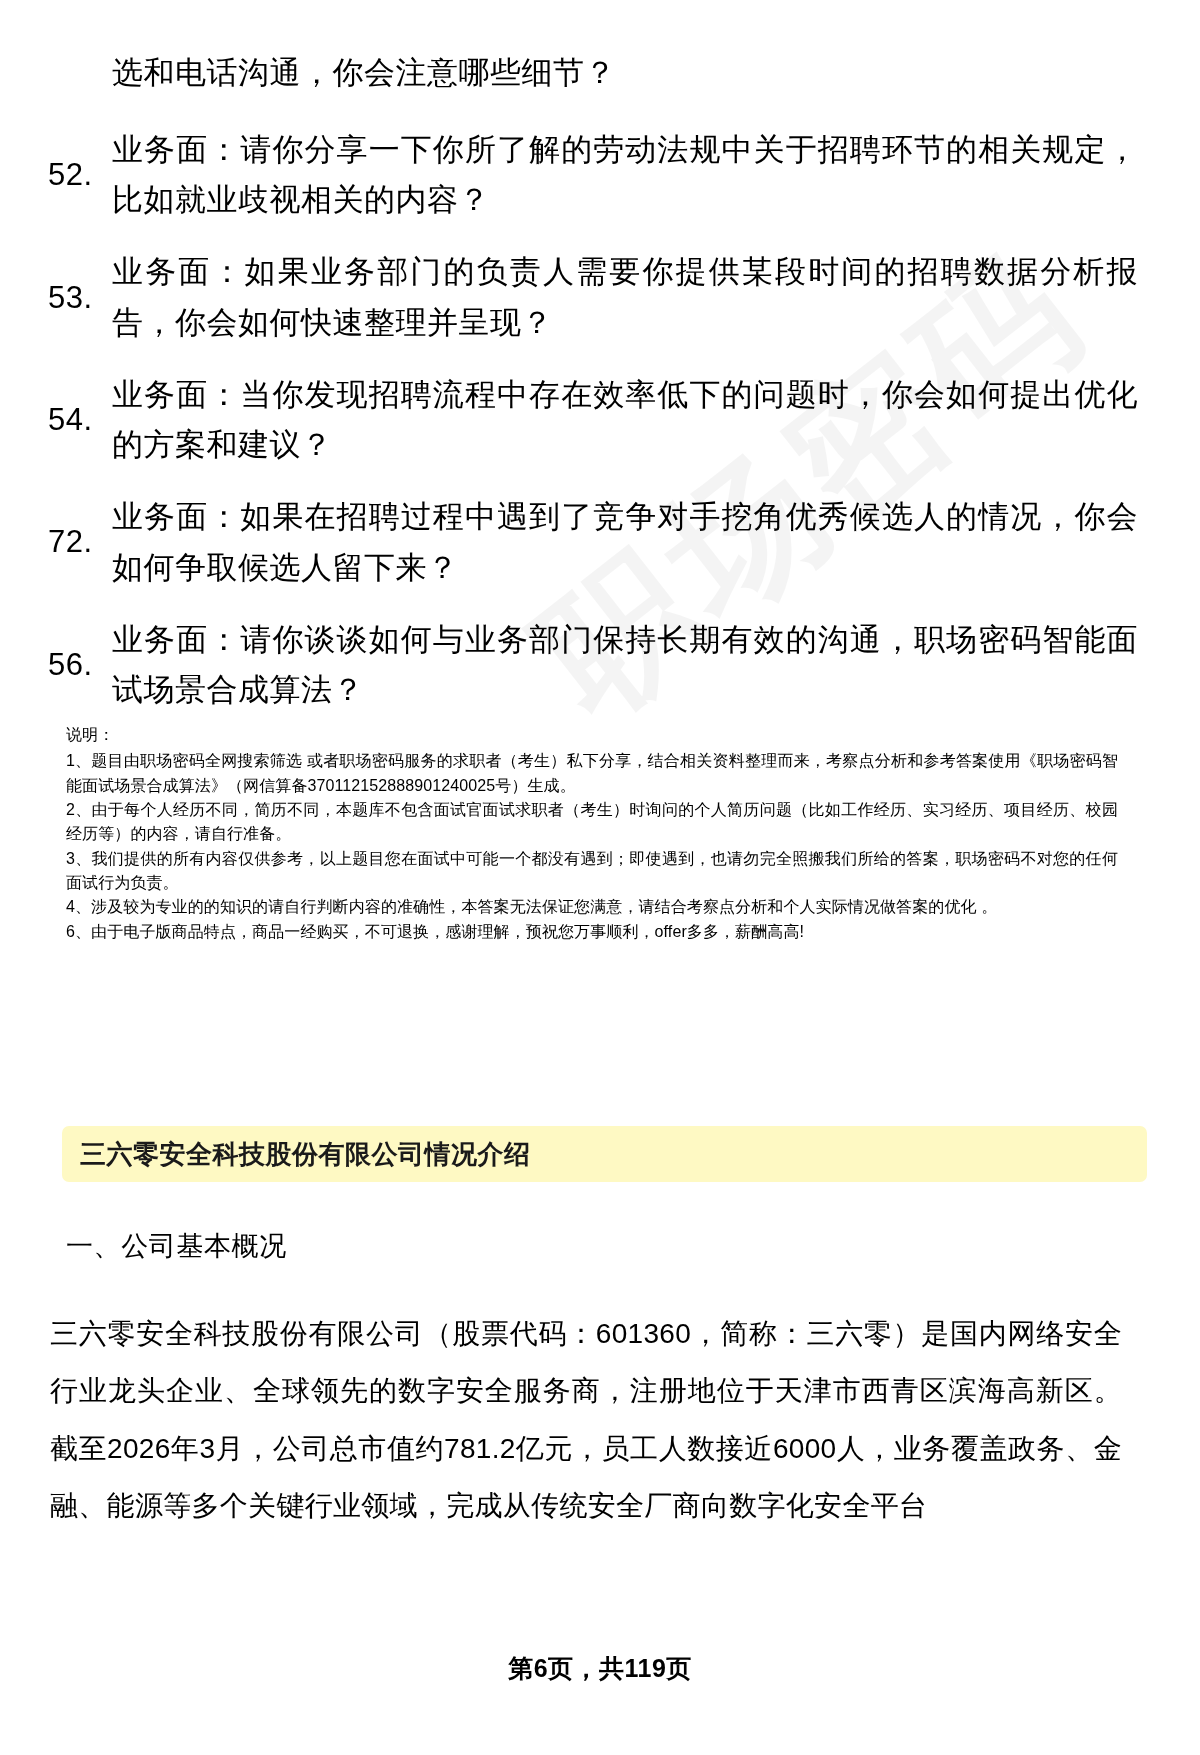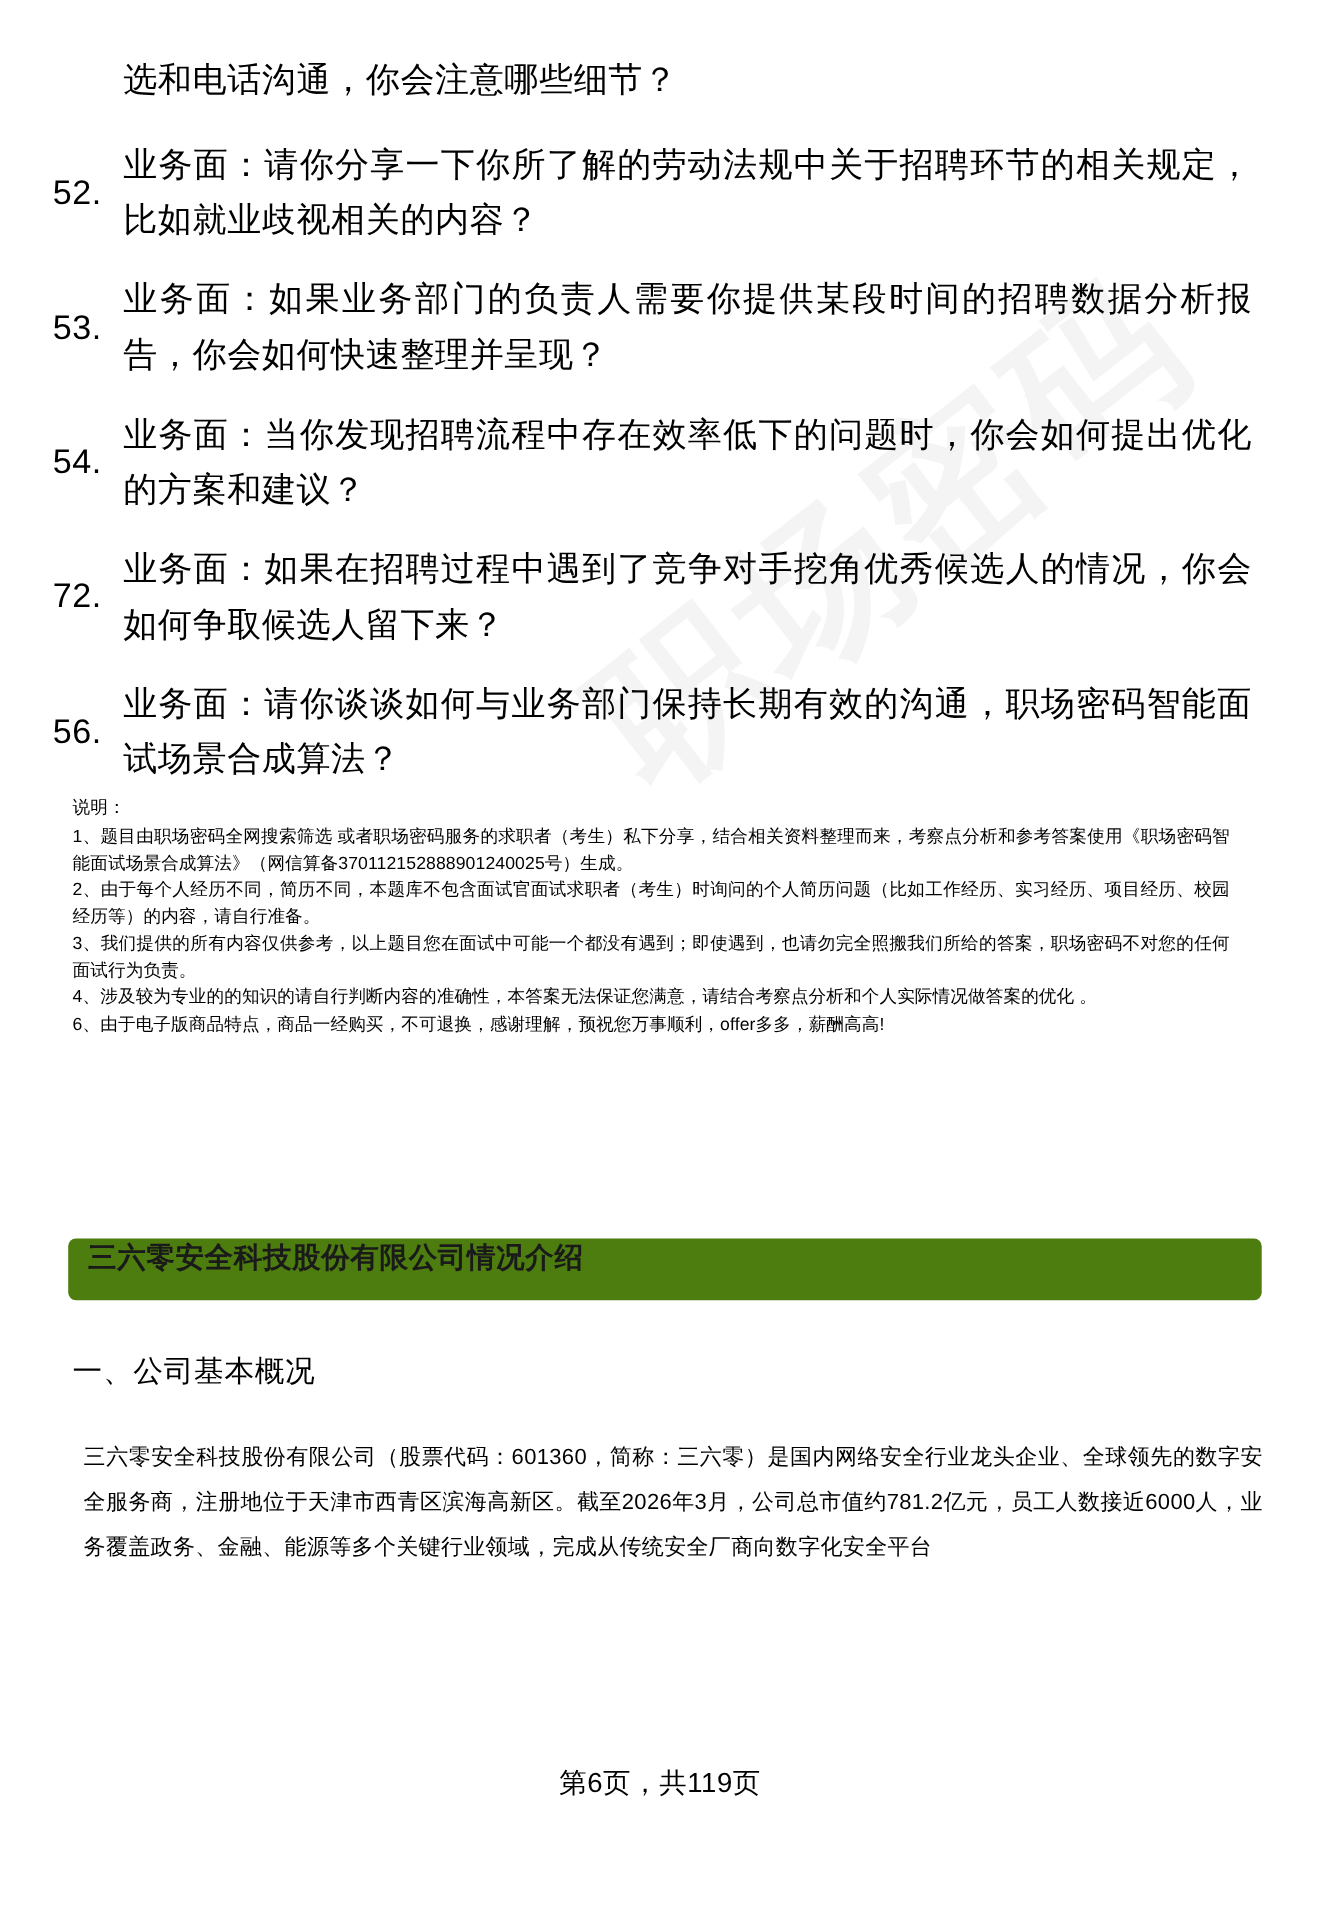--- a/index.html
+++ b/index.html
@@ -105,63 +105,64 @@
     margin: 0;
   }
 
   
   .section-banner {
     position: absolute;
     left: 62px;
     top: 1126px;
     width: 1085px;
     height: 56px;
-    background: #4d7c0f;
+    background: #fef9c3;
     border-radius: 7px;
     display: flex;
-    align-items: flex-start;
+    align-items: center;
     box-sizing: border-box;
     padding-left: 18px;
   }
   .section-banner-text {
     font-size: 26px;
     font-weight: 700;
     color: #1a1a1a;
     letter-spacing: 0.5px;
   }
 
   
   .subsection-heading {
     position: absolute;
     left: 66px;
     top: 1228px;
     font-size: 27px;
     letter-spacing: 0.6px;
   }
   .company-paragraph {
     position: absolute;
-    left: 76px;
+    left: 50px;
     top: 1305px;
     width: 1072px;
-    font-size: 20px;
+    font-size: 28px;
     line-height: 2.05;
     letter-spacing: 0.3px;
     text-align: justify;
     text-justify: inter-ideograph;
   }
 
   
   .page-footer {
     position: absolute;
     left: 0;
-    top: 1604px;
+    top: 1652px;
     width: 1200px;
     text-align: center;
     font-size: 25px;
     letter-spacing: 0.5px;
+    font-weight: bold;
   }
 </style>
 </head>
 <body>
 
 <div id="watermark-layer">
   <div class="wm-text">职场密码</div>
 </div>
 
 <div id="page">

